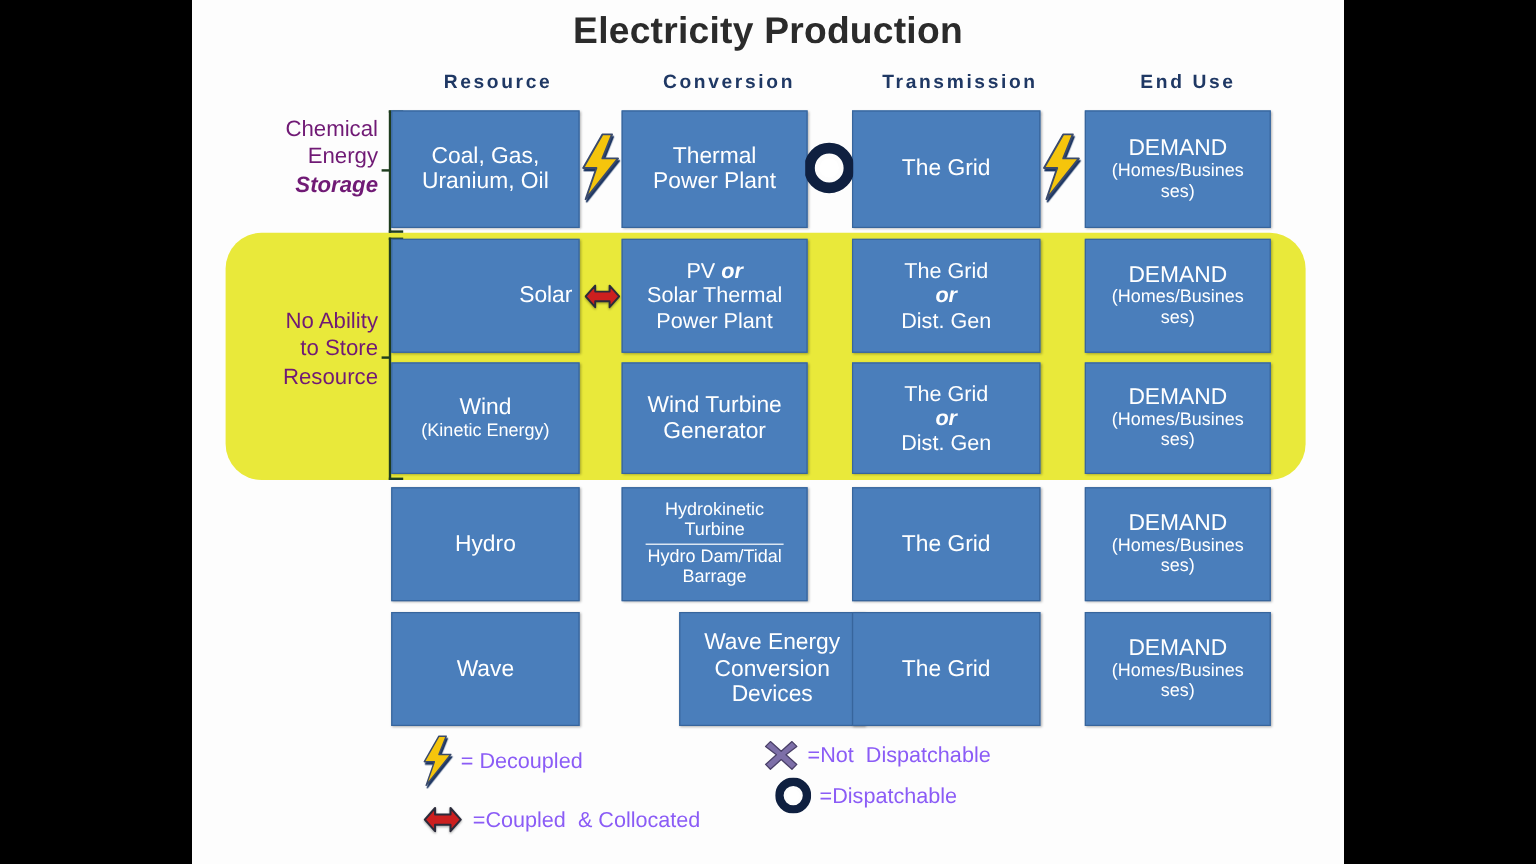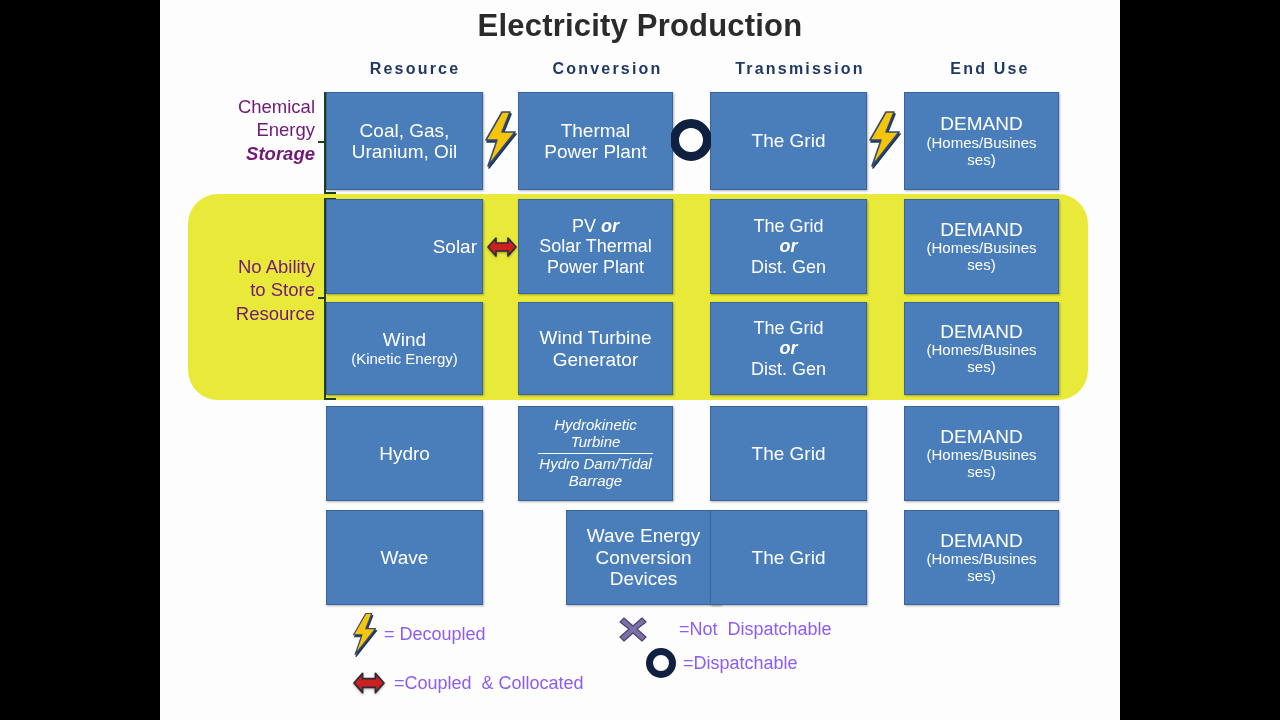--- a/index.html
+++ b/index.html
@@ -203,21 +203,21 @@
       <div class="inner">
         <span>DEMAND</span>
         <span class="sub">(Homes/Busines</span>
         <span class="sub">ses)</span>
       </div>
     </div>
 
     <div class="box f20" style="left:166px;top:406px;width:157px;height:95px;">
       <div class="inner"><span>Hydro</span></div>
     </div>
-    <div class="box f15" style="left:358px;top:406px;width:155px;height:95px;font-style:italic;">
+    <div class="box f15" style="left:358px;top:406px;width:155px;height:95px;">
       <div class="inner">
         <span>Hydrokinetic</span><br>
         <span>Turbine</span>
         <div class="rule"></div>
         <span>Hydro Dam/Tidal</span><br>
         <span>Barrage</span>
       </div>
     </div>
     <div class="box f20" style="left:550px;top:406px;width:157px;height:95px;">
       <div class="inner"><span>The Grid</span></div>
@@ -257,21 +257,21 @@
       </svg>
       <span class="lbl">= Decoupled</span>
     </div>
     <div class="legrow" style="left:188px;top:668px;">
       <svg class="arrow" width="42" height="30" viewBox="0 0 30 28">
         <polygon points="1,14 9,5 9,10 21,10 21,5 29,14 21,23 21,18 9,18 9,23" fill="#cc1f1f" stroke="#2b2b3a" stroke-width="1.6" stroke-linejoin="round"></polygon>
       </svg>
       <span class="lbl">=Coupled  &amp; Collocated</span>
     </div>
 
-    <div class="legrow" style="left:458px;top:614px;gap:24px;">
+    <div class="legrow" style="left:476px;top:614px;">
       <svg width="30" height="30" viewBox="0 0 30 30">
         <path d="M6 4 L15 12 L24 4 L28 8 L19 15 L28 23 L24 27 L15 19 L6 27 L2 23 L11 15 L2 8 Z" fill="#7d6fa8" stroke="#4a4068" stroke-width="1.1" stroke-linejoin="round"></path>
       </svg>
       <span class="lbl sp">=Not  Dispatchable</span>
     </div>
     <div class="legrow" style="left:486px;top:648px;">
       <svg width="30" height="30" viewBox="0 0 30 30">
         <circle cx="15" cy="15" r="11.5" fill="none" stroke="#0f2040" stroke-width="7"></circle>
         <circle cx="15" cy="15" r="5.5" fill="#ffffff"></circle>
       </svg>

